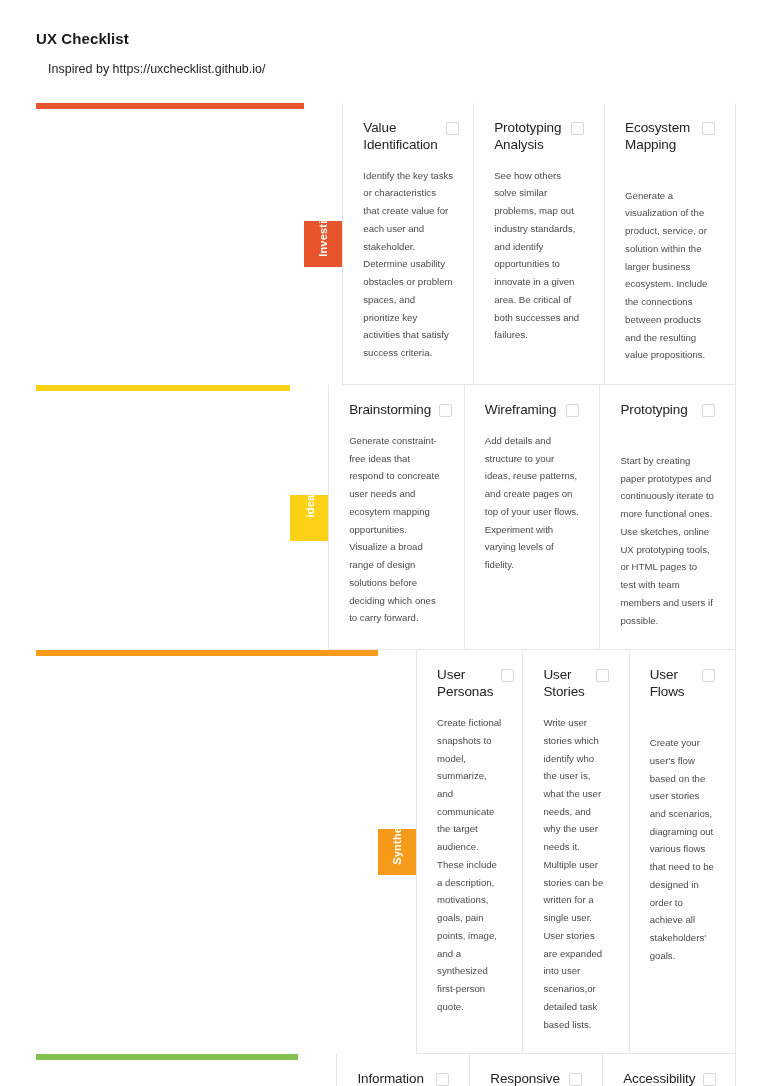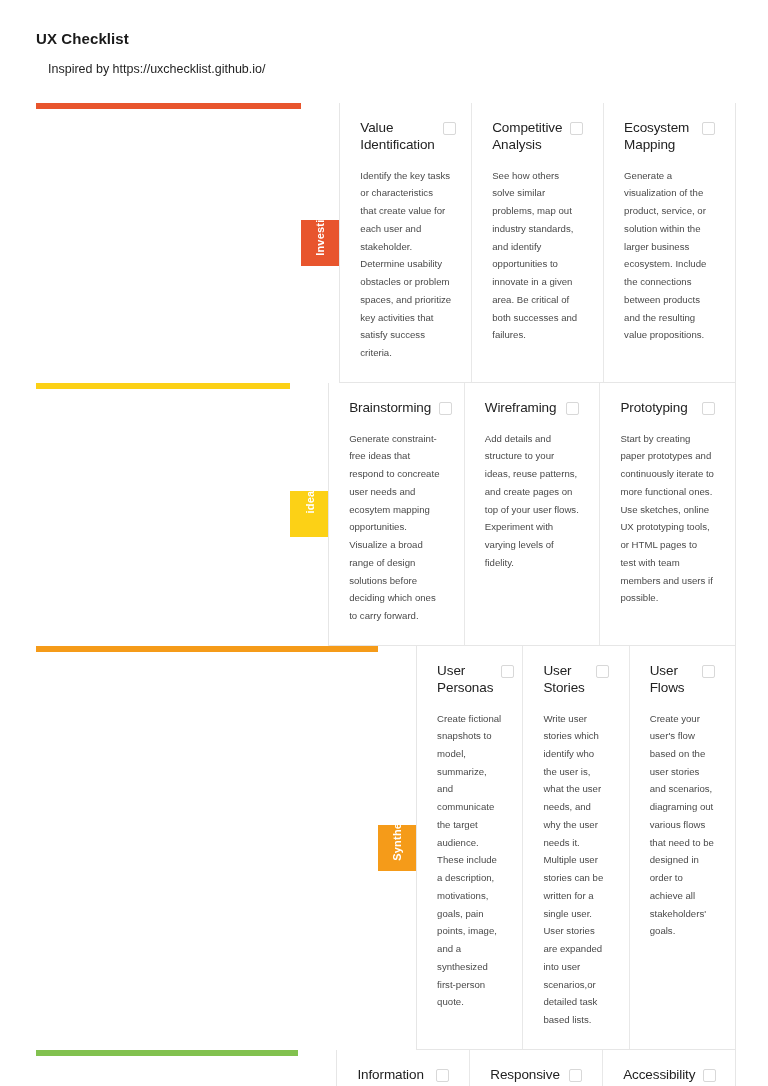--- a/index.html
+++ b/index.html
@@ -104,21 +104,21 @@
   }
 
   .card {
     flex: 1 1 0;
     min-width: 0;
     padding: 17px 20px 20px 20px;
     border-right: 1px solid #e8e8e8;
     display: flex;
     flex-direction: column;
   }
-  .card:last-child { border-right: none; }
+  .card:last-child { border-right: none; gap: 20px; }
 
   .card-head {
     display: flex;
     flex-direction: row;
     align-items: flex-start;
     justify-content: space-between;
     margin-bottom: 13px;
   }
   .card-title {
     font-size: 13.5px;
@@ -170,21 +170,21 @@
           <div class="cards">
             <div class="card">
               <div class="card-head">
                 <div class="card-title">Value Identification</div>
                 <div class="checkbox" role="checkbox" aria-checked="false"></div>
               </div>
               <div class="card-desc">Identify the key tasks or characteristics that create value for each user and stakeholder. Determine usability obstacles or problem spaces, and prioritize key activities that satisfy success criteria.</div>
             </div>
             <div class="card">
               <div class="card-head">
-                <div class="card-title">Competitive Analysis</div>
+                <div class="card-title">Prototyping Analysis</div>
                 <div class="checkbox" role="checkbox" aria-checked="false"></div>
               </div>
               <div class="card-desc">See how others solve similar problems, map out industry standards, and identify opportunities to innovate in a given area. Be critical of both successes and failures.</div>
             </div>
             <div class="card">
               <div class="card-head">
                 <div class="card-title">Ecosystem Mapping</div>
                 <div class="checkbox" role="checkbox" aria-checked="false"></div>
               </div>
               <div class="card-desc">Generate a visualization of the product, service, or solution within the larger business ecosystem. Include the connections between products and the resulting value propositions.</div>

